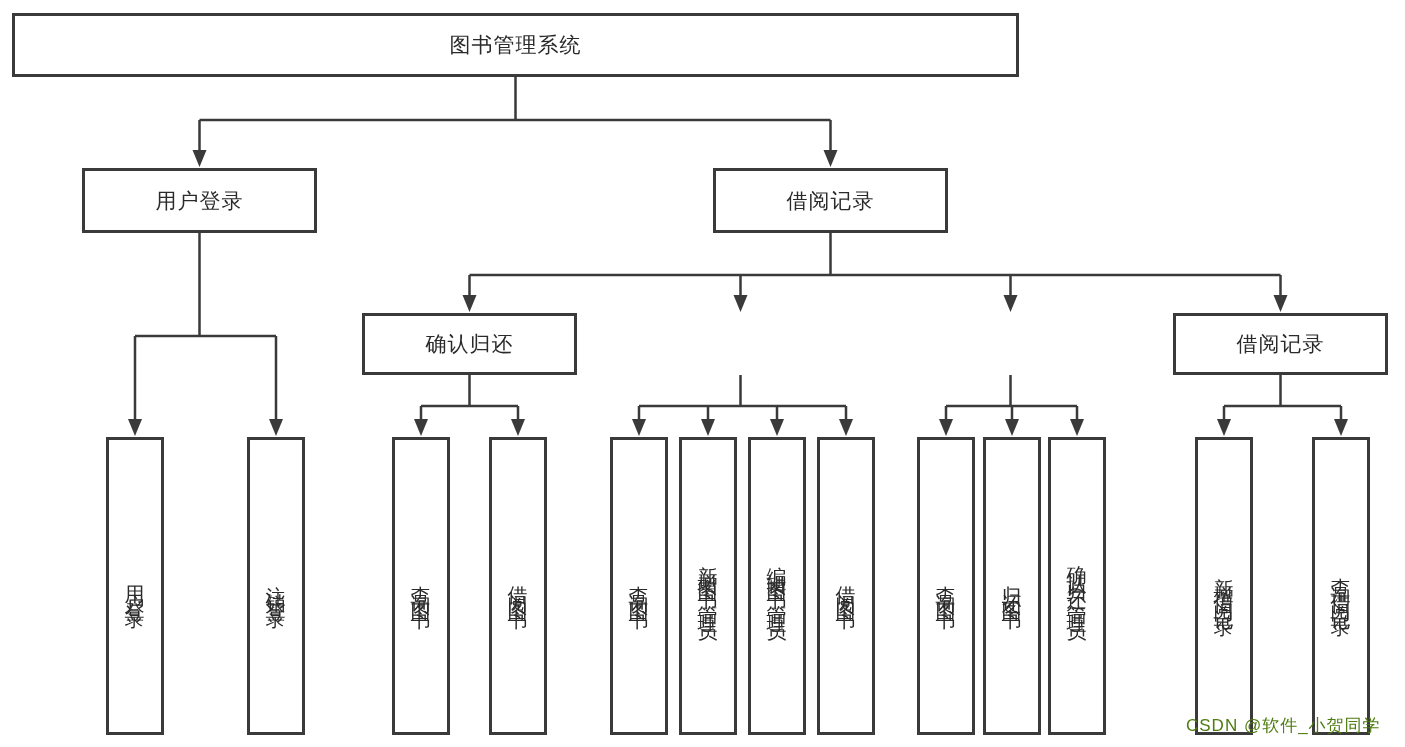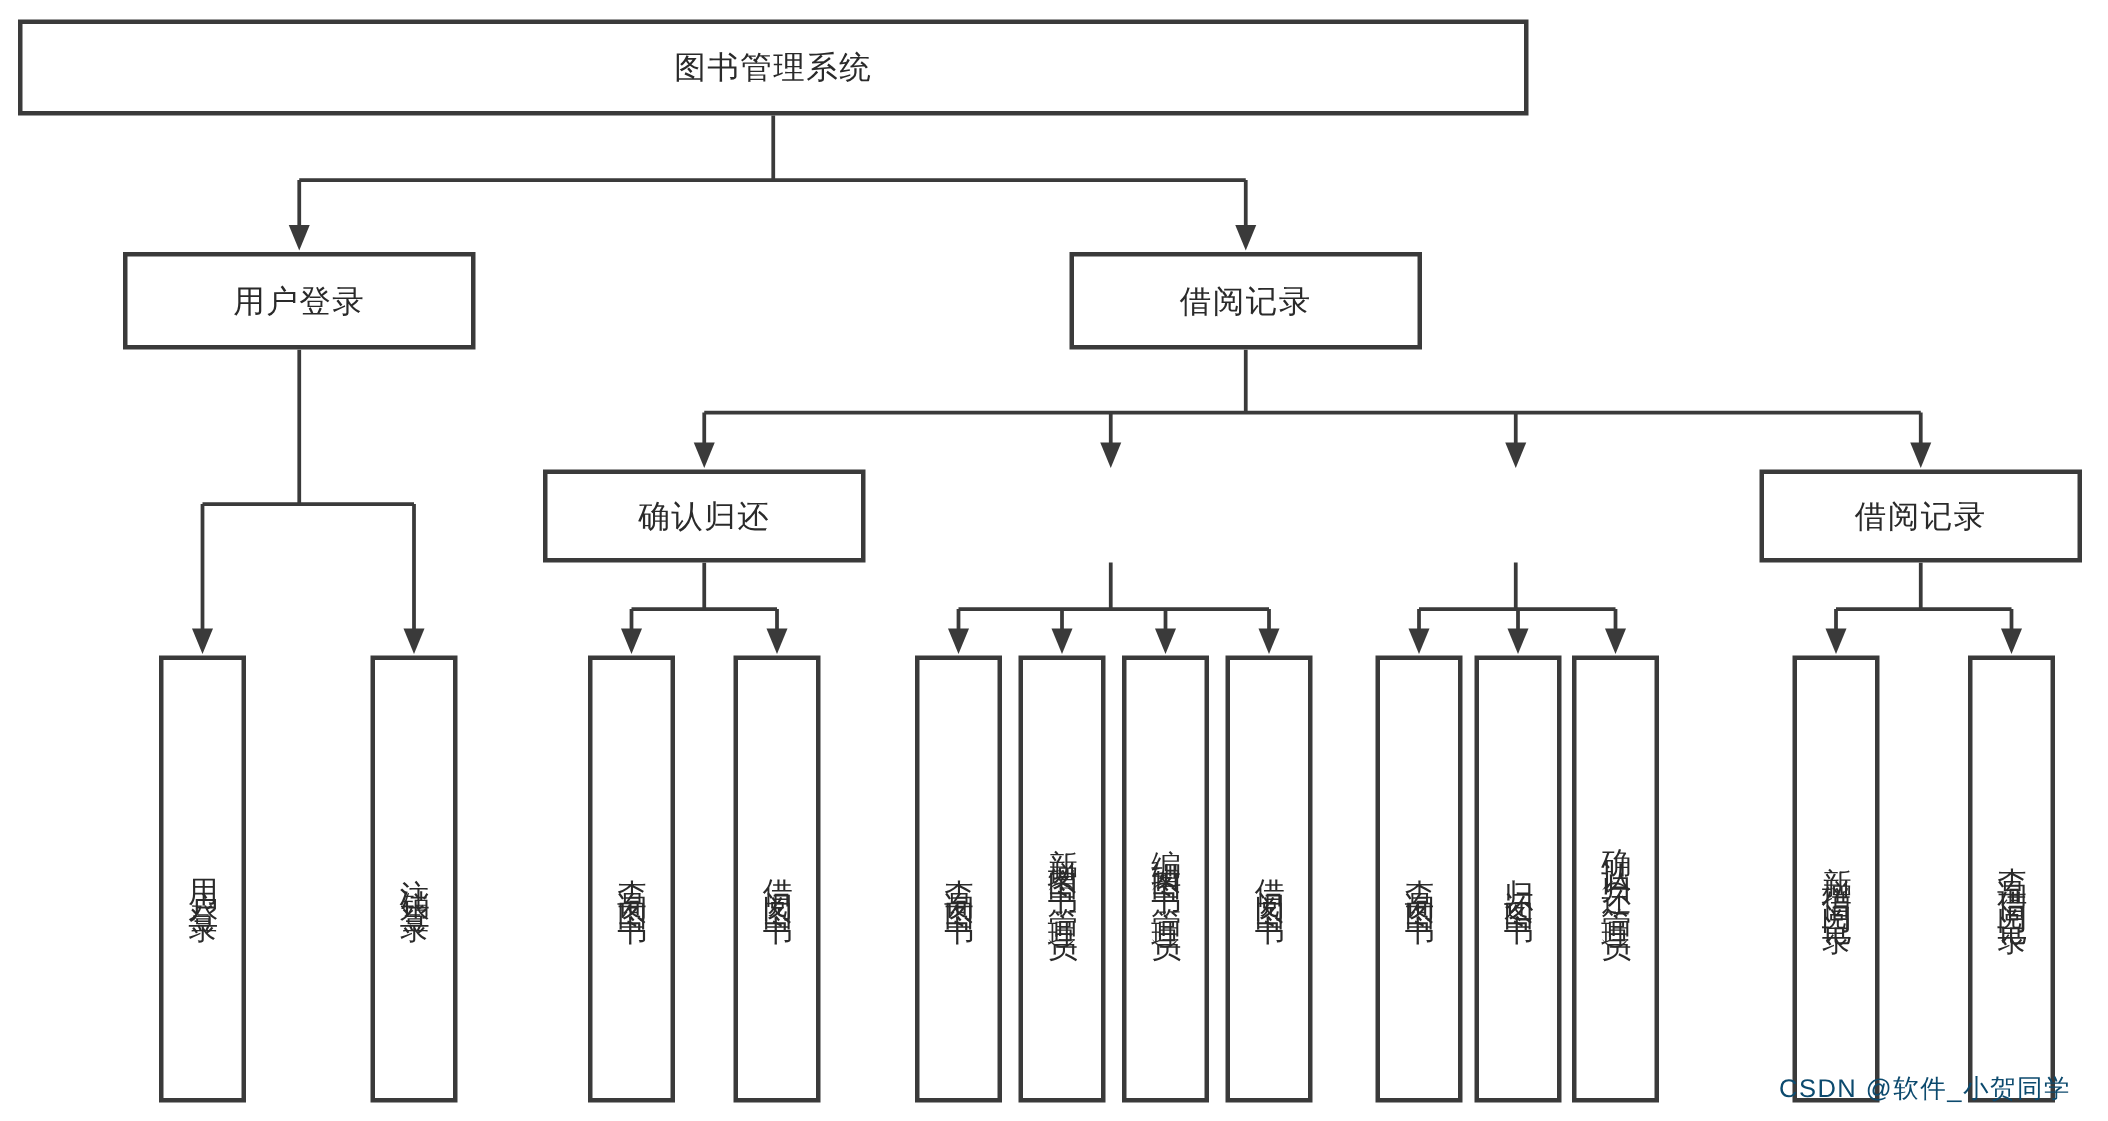--- a/index.html
+++ b/index.html
@@ -38,21 +38,21 @@
     text-orientation: mixed;
     font-size: 20px;
     letter-spacing: 8px;
     line-height: 1;
     white-space: nowrap;
   }
   .watermark {
     position: absolute;
     left: 1186px;
     top: 714px;
-    color: #0c4a6e;
+    color: #4d7c0f;
     font-size: 17px;
     letter-spacing: 1px;
     z-index: 3;
     white-space: nowrap;
   }
 </style>
 </head>
 <body>
 
 <div class="canvas">

